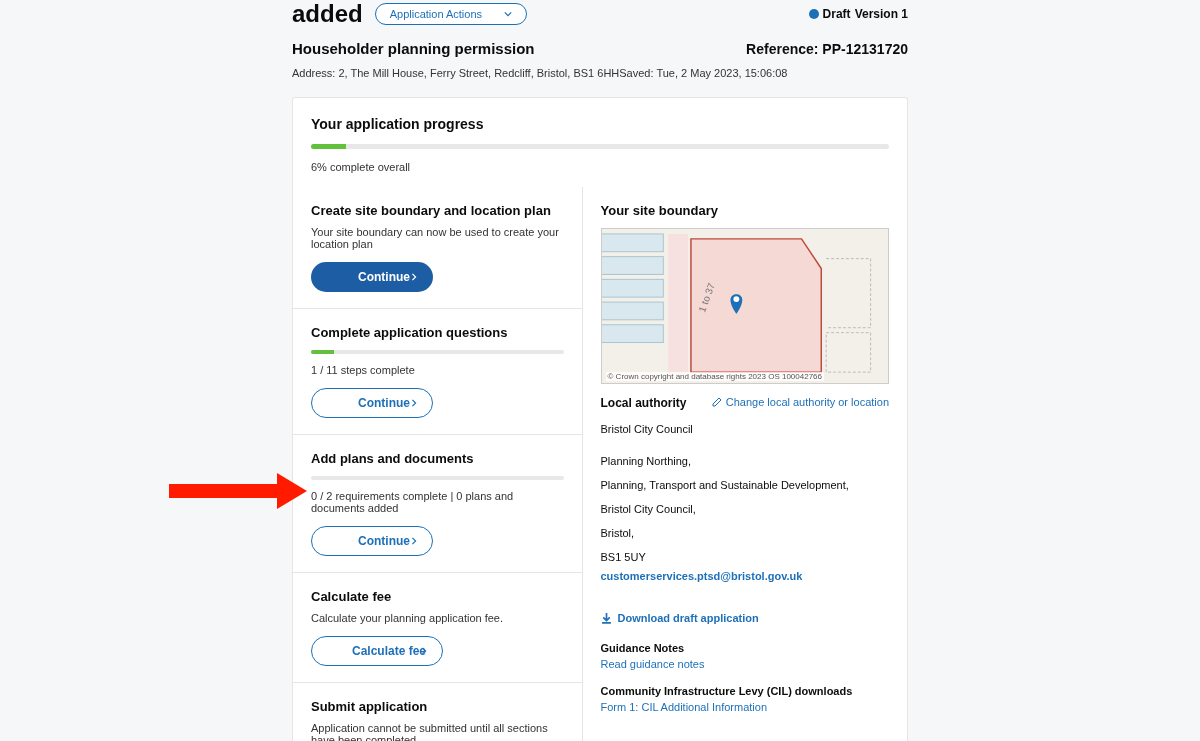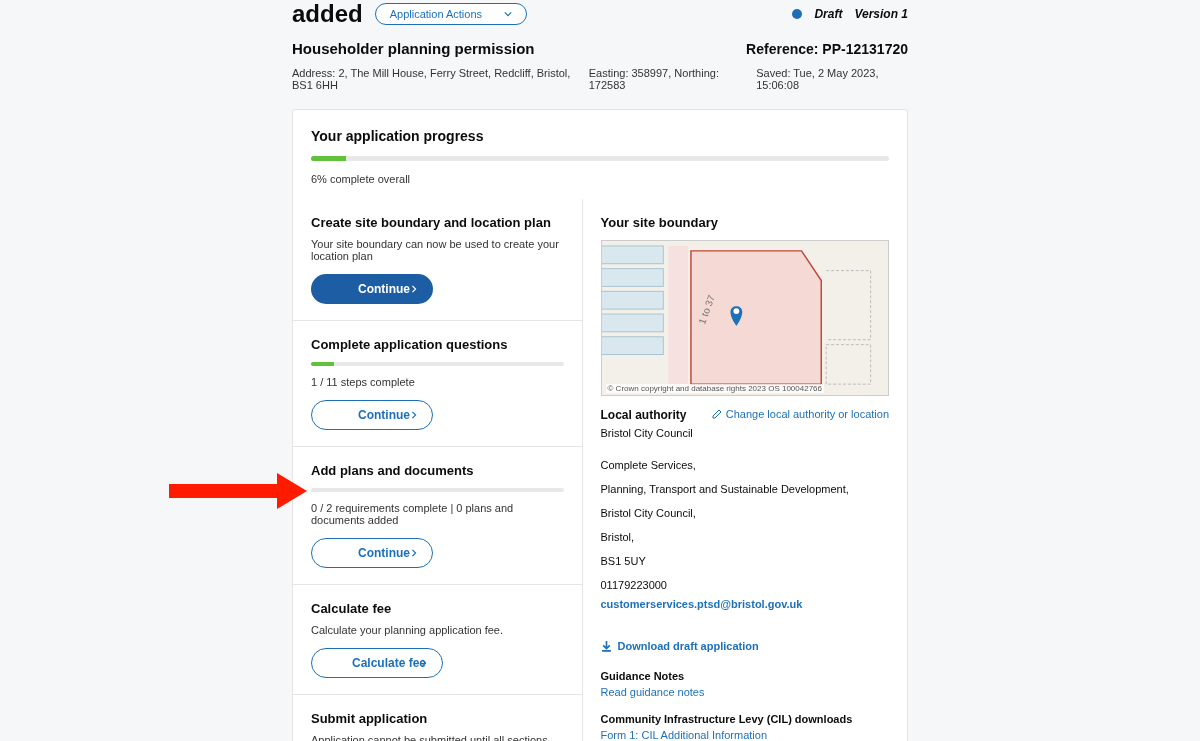--- a/index.html
+++ b/index.html
@@ -1,21 +1,21 @@
 <!DOCTYPE html>
 <html><head>
 <meta charset="utf-8">
 <style>
 * { box-sizing: border-box; margin: 0; padding: 0; }
 body { font-family: -apple-system, BlinkMacSystemFont, "Segoe UI", Arial, sans-serif; background: #f6f7f8; color: #0b0c0c; font-size: 13px; }
 .container { width: 616px; margin: 0 auto; }
 .header-row { display: flex; justify-content: space-between; align-items: center; margin-bottom: 12px; }
 .app-title { font-size: 24px; font-weight: 700; }
 .actions-btn { display: inline-flex; align-items: center; gap: 22px; border: 1px solid #1d70b8; color: #1d70b8; background: #fff; border-radius: 14px; padding: 4px 14px; font-size: 11px; cursor: pointer; }
-.status-group { display: flex; align-items: center; gap: 12px; font-size: 12px; font-style: italic; }
+.status-group { display: flex; align-items: center; gap: 4px; font-size: 12px; }
 .status-dot { width: 10px; height: 10px; border-radius: 50%; background: #1d70b8; display: inline-block; }
 .status-draft { font-weight: 700; }
 .version { font-weight: 700; }
 .subheader-row { display: flex; justify-content: space-between; align-items: baseline; margin-bottom: 10px; }
 .perm-title { font-size: 15px; font-weight: 700; }
 .reference { font-size: 14px; font-weight: 700; padding-left: 16px; }
 .meta-row { display: flex; justify-content: flex-start; font-size: 11px; color: #333; margin-bottom: 18px; }
 .meta-right { display: flex; gap: 14px; }
 .card { background: #fff; border: 1px solid #e5e5e5; border-radius: 3px; }
 .progress-card { padding: 18px 18px 14px; margin-bottom: 0; border-bottom: none; border-bottom-left-radius:0; border-bottom-right-radius:0; }
@@ -32,21 +32,21 @@
 .section p { font-size: 11px; color: #333; margin-bottom: 12px; }
 .mini-progress { background: #e8e8e8; height: 4px; border-radius: 2px; margin: 10px 0; overflow: hidden; }
 .mini-progress-fill { background: #61c13a; height: 100%; }
 .btn { display: inline-flex; align-items: center; justify-content: center; gap: 20px; border-radius: 18px; padding: 7px 16px 7px 40px; font-size: 12px; font-weight: 600; cursor: pointer; border: 1px solid transparent; min-width: 122px; position: relative; }
 .btn .chev { position: absolute; right: 14px; }
 .btn-primary { background: #1d5da3; color: #fff; }
 .btn-outline { background: #fff; color: #1d70b8; border: 1px solid #1d70b8; }
 .right-title { font-size: 13px; font-weight: 700; margin-bottom: 10px; }
 .map-box { border: 1px solid #ccc; height: 156px; margin-bottom: 12px; position: relative; background: #f3f0ea; overflow: hidden; }
 .map-caption { position: absolute; bottom: 2px; left: 4px; font-size: 8px; color: #555; background: rgba(255,255,255,0.8); padding: 0 2px; }
-.la-row { display: flex; justify-content: space-between; align-items: baseline; }
+.la-row { display: flex; justify-content: space-between; align-items: baseline; margin-bottom: 8px; }
 .la-label { font-weight: 700; font-size: 12px; }
 .la-change { color: #1d70b8; font-size: 11px; display: inline-flex; align-items: center; gap: 4px; cursor: pointer; }
 .addr { font-size: 11px; line-height: 2.0; margin-bottom: 2px; }
 .email { color: #1d70b8; font-weight: 600; font-size: 11px; margin-top: 0; display: block; }
 .dl-link { color: #1d70b8; font-size: 11px; display: inline-flex; align-items: flex-end; gap: 6px; margin: 30px 0 18px; cursor: pointer; font-weight: 600; }
 .guidance-block { margin-bottom: 12px; }
 .guidance-title { font-size: 11px; font-weight: 700; margin-bottom: 2px; }
 .guidance-link { color: #1d70b8; font-size: 11px; display: block; cursor: pointer; line-height: 1.5; }
 .arrow-annotation { position: absolute; left: 169px; top: 473px; pointer-events: none; }
 .arrow-body { width: 110px; height: 14px; background: #ff1a00; position: relative; top: 11px; }
@@ -77,21 +77,20 @@
   </div>
 
   <div class="subheader-row">
     <span class="perm-title">Householder planning permission</span>
     <span class="reference">Reference: PP-12131720</span>
   </div>
 
   <div class="meta-row">
     <span>Address: 2, The Mill House, Ferry Street, Redcliff, Bristol, BS1 6HH</span>
     <div class="meta-right">
-      <span>Easting: 358997, Northing: 172583</span>
       <span>Saved: Tue, 2 May 2023, 15:06:08</span>
     </div>
   </div>
 
   <div class="card progress-card">
     <div class="progress-title">Your application progress</div>
     <div class="progress-bar-bg">
       <div class="progress-bar-fill" style="width:6%"></div>
     </div>
     <div class="progress-text">6% complete overall</div>
@@ -184,26 +183,25 @@
         <a class="la-change">
           <svg width="10" height="10" viewBox="0 0 10 10">
                 <path d="M1 9 L1 7 L7 1 L9 3 L3 9 Z" fill="none" stroke="#1d70b8" stroke-width="1"></path>
               </svg>
           <span>Change local authority or location</span>
         </a>
       </div>
 
       <div class="addr">Bristol City Council</div>
       <div style="height:8px"></div>
-      <div class="addr">Complete Services,</div>
+      <div class="addr">Planning Northing,</div>
       <div class="addr">Planning, Transport and Sustainable Development,</div>
       <div class="addr">Bristol City Council,</div>
       <div class="addr">Bristol,</div>
       <div class="addr">BS1 5UY</div>
-      <div class="addr">01179223000</div>
       <a class="email">customerservices.ptsd@bristol.gov.uk</a>
 
       <a class="dl-link">
         <svg width="11" height="11" viewBox="0 0 10 10">
               <path d="M5 0 L5 6 M2 4 L5 7 L8 4 M1 9 L9 9" stroke="#1d70b8" stroke-width="1.5" fill="none"></path>
             </svg>
         <span>Download draft application</span>
       </a>
 
       <div class="guidance-block">

